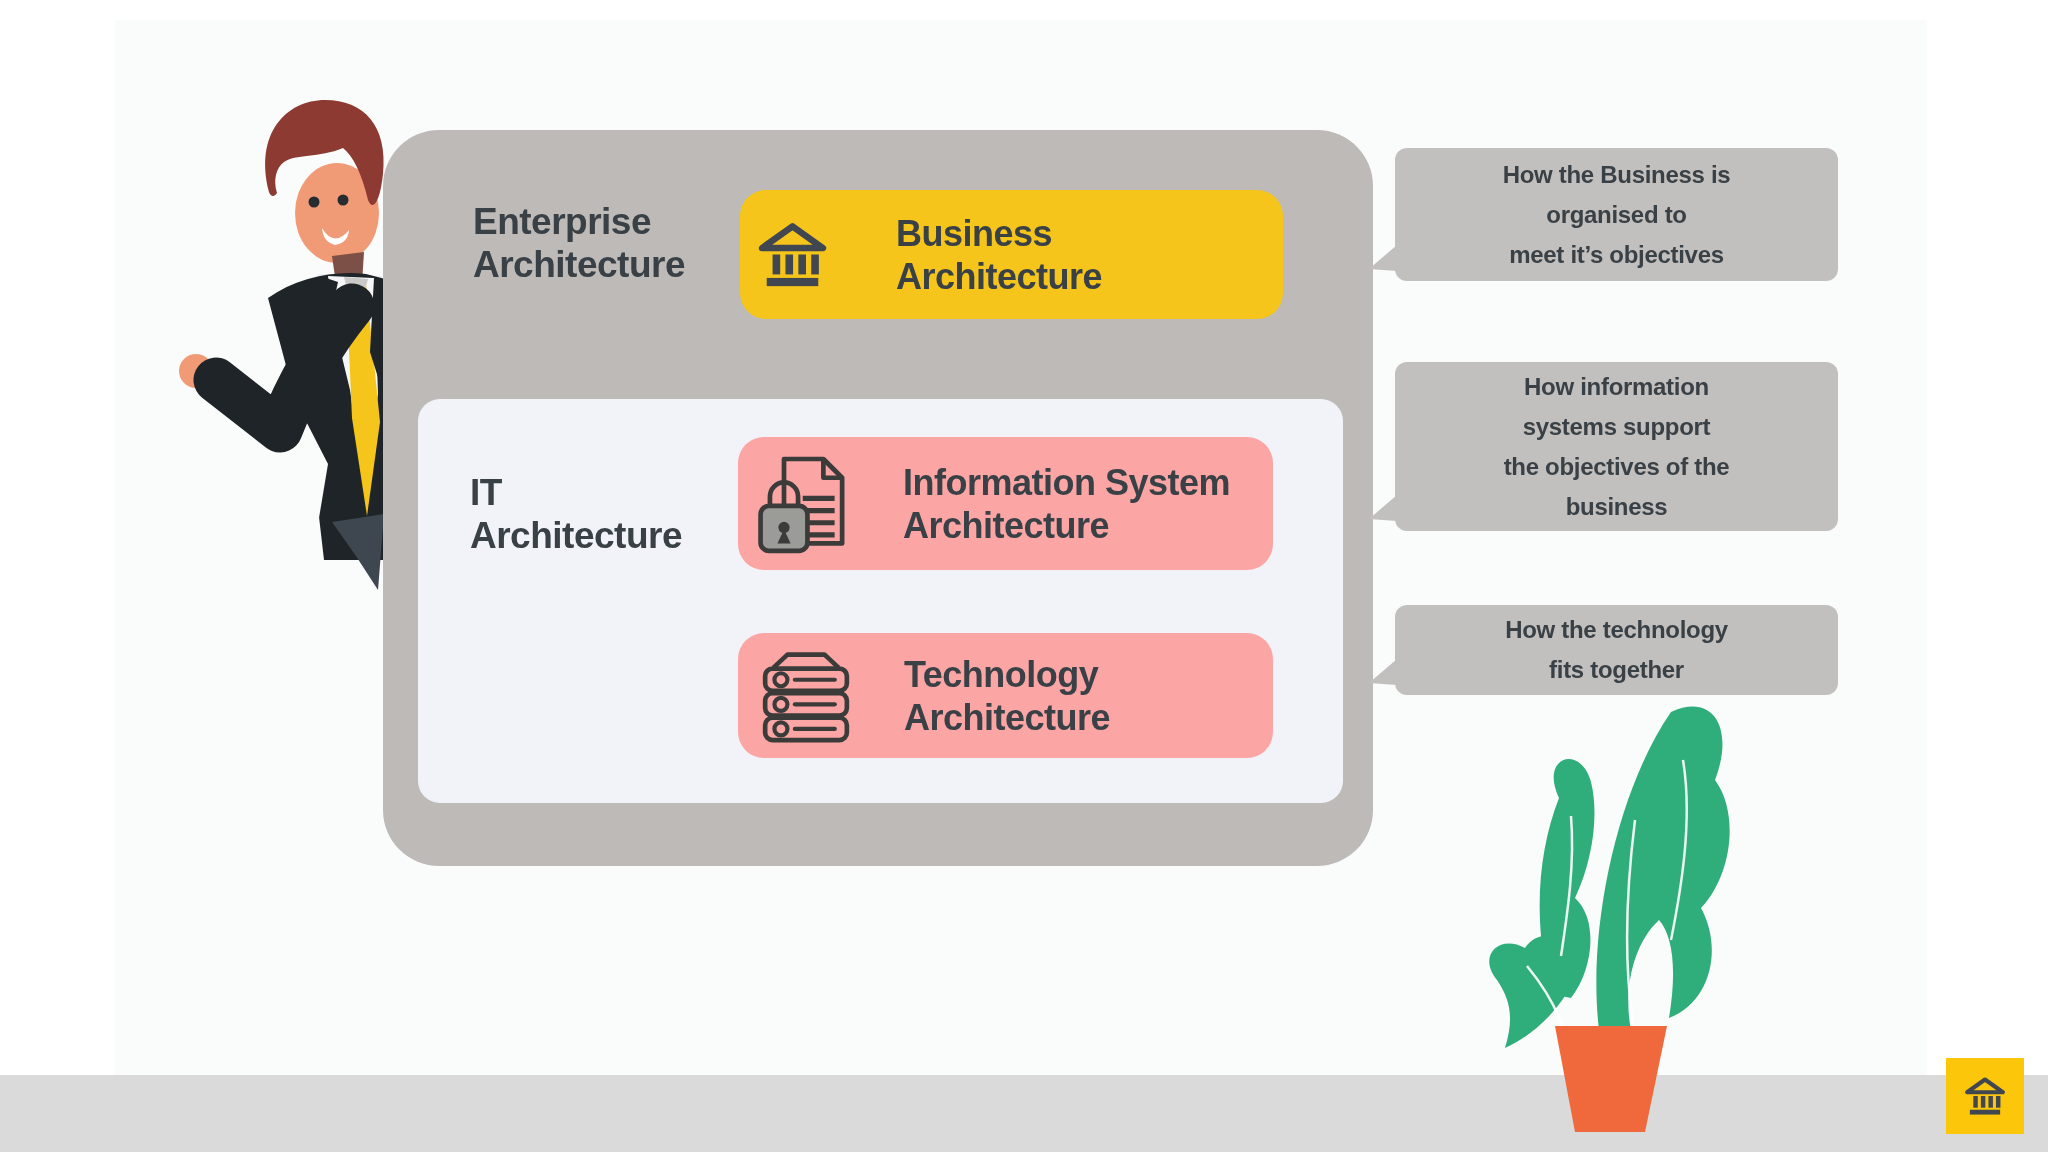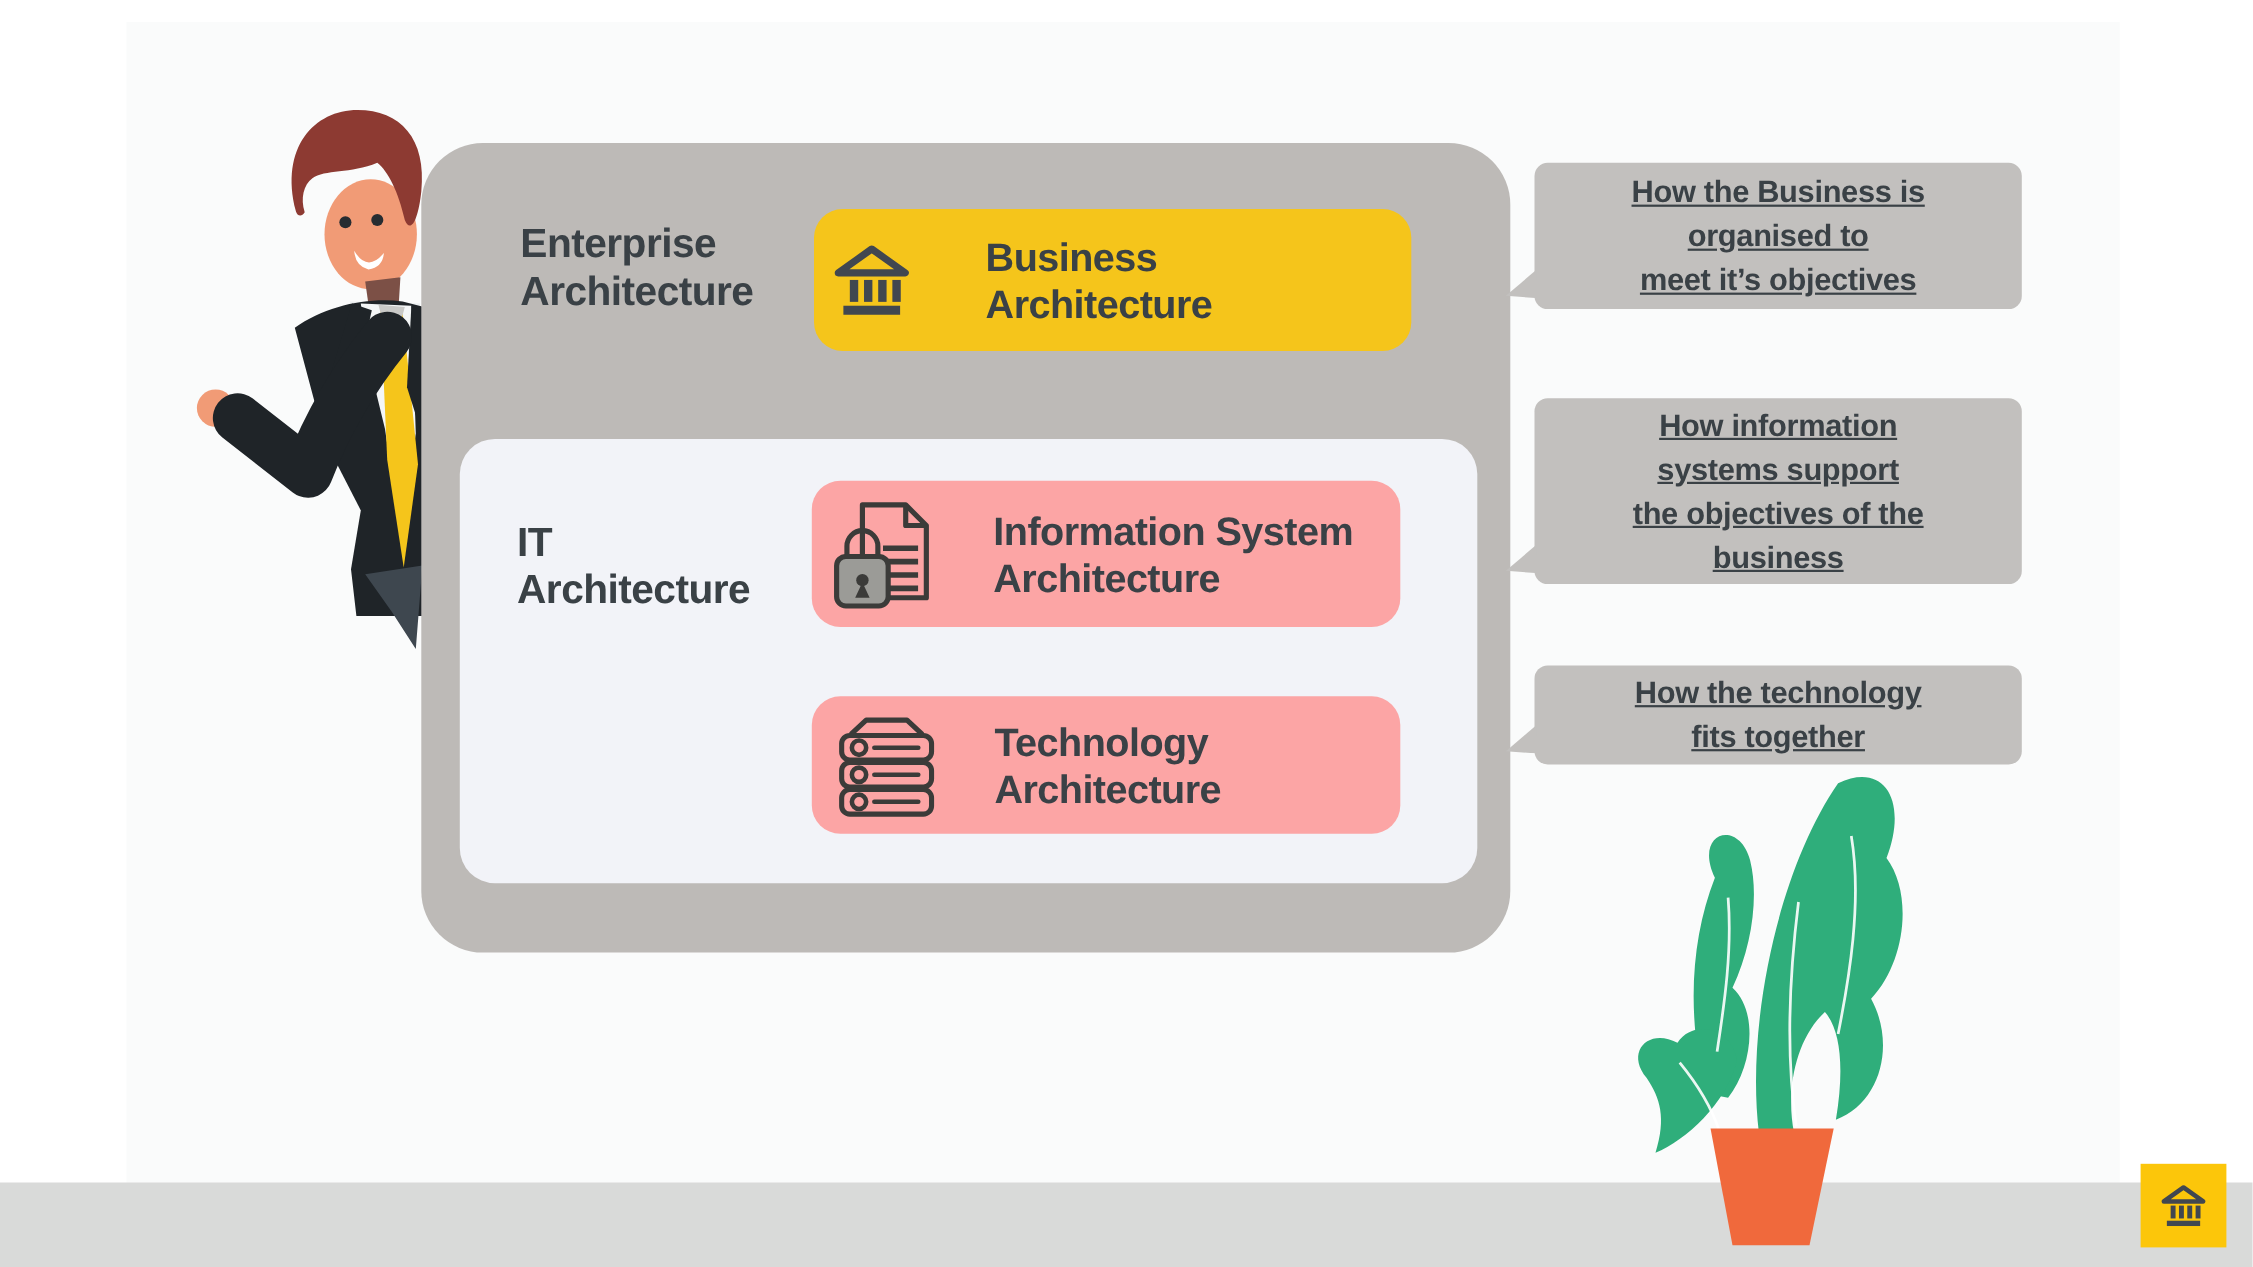--- a/index.html
+++ b/index.html
@@ -10,30 +10,30 @@
   .footer-bar{left:0;top:1075px;width:2048px;height:77px;background:#D9DAD9;z-index:1;}
   .person{left:120px;top:90px;width:300px;height:510px;z-index:2;}
   .panel{left:383px;top:98px;width:990px;height:736px;background:#BDBAB7;border-radius:56px;z-index:3;margin-top:32px;}
   .pre{white-space:pre-line;}
   .side-label{font-size:37px;line-height:43px;font-weight:bold;letter-spacing:-0.5px;}
   .enterprise-label{left:90px;top:70px;}
   .pill{display:flex;align-items:center;border-radius:26px;}
   .pill .txt{font-size:36px;line-height:43px;font-weight:bold;letter-spacing:-0.5px;}
   .business-box{left:357px;top:60px;width:543px;height:129px;background:#F5C51B;padding-left:15px;box-sizing:border-box;}
   .business-box .txt{margin-left:66px;}
-  .inner-panel{left:35px;top:269px;width:925px;height:404px;background:#F2F3F8;border-radius:32px;}
+  .inner-panel{left:35px;top:269px;width:925px;height:404px;background:#F2F3F8;border-radius:22px;}
   .it-label{left:52px;top:72px;}
   .gray-box{background:#fca5a5;padding-left:16px;box-sizing:border-box;}
   .info-box{left:320px;top:38px;width:535px;height:133px;}
   .info-box .txt{margin-left:44px;}
   .tech-box{left:320px;top:234px;width:535px;height:125px;}
   .tech-box .txt{margin-left:46px;}
   .callout{left:1395px;width:443px;background:#C2C0BE;border-radius:12px;z-index:3;
            display:flex;align-items:center;justify-content:center;text-align:center;}
-  .callout .txt{font-size:28px;line-height:40px;font-weight:bold;letter-spacing:-0.3px;text-decoration:underline;}
+  .callout .txt{font-size:24px;line-height:40px;font-weight:bold;letter-spacing:-0.3px;}
   .callout-1{top:148px;height:133px;}
   .callout-2{top:362px;height:169px;}
   .callout-3{top:605px;height:90px;}
   .tail{position:absolute;left:-26px;bottom:10px;width:28px;height:26px;background:#C2C0BE;
         clip-path:polygon(100% 0,100% 100%,0 92%);}
   .plant{left:1475px;top:698px;width:270px;height:440px;z-index:4;}
   .badge{left:1946px;top:1058px;width:78px;height:76px;background:#FCC60A;z-index:5;
          display:flex;align-items:center;justify-content:center;}
 </style>
 </head>

